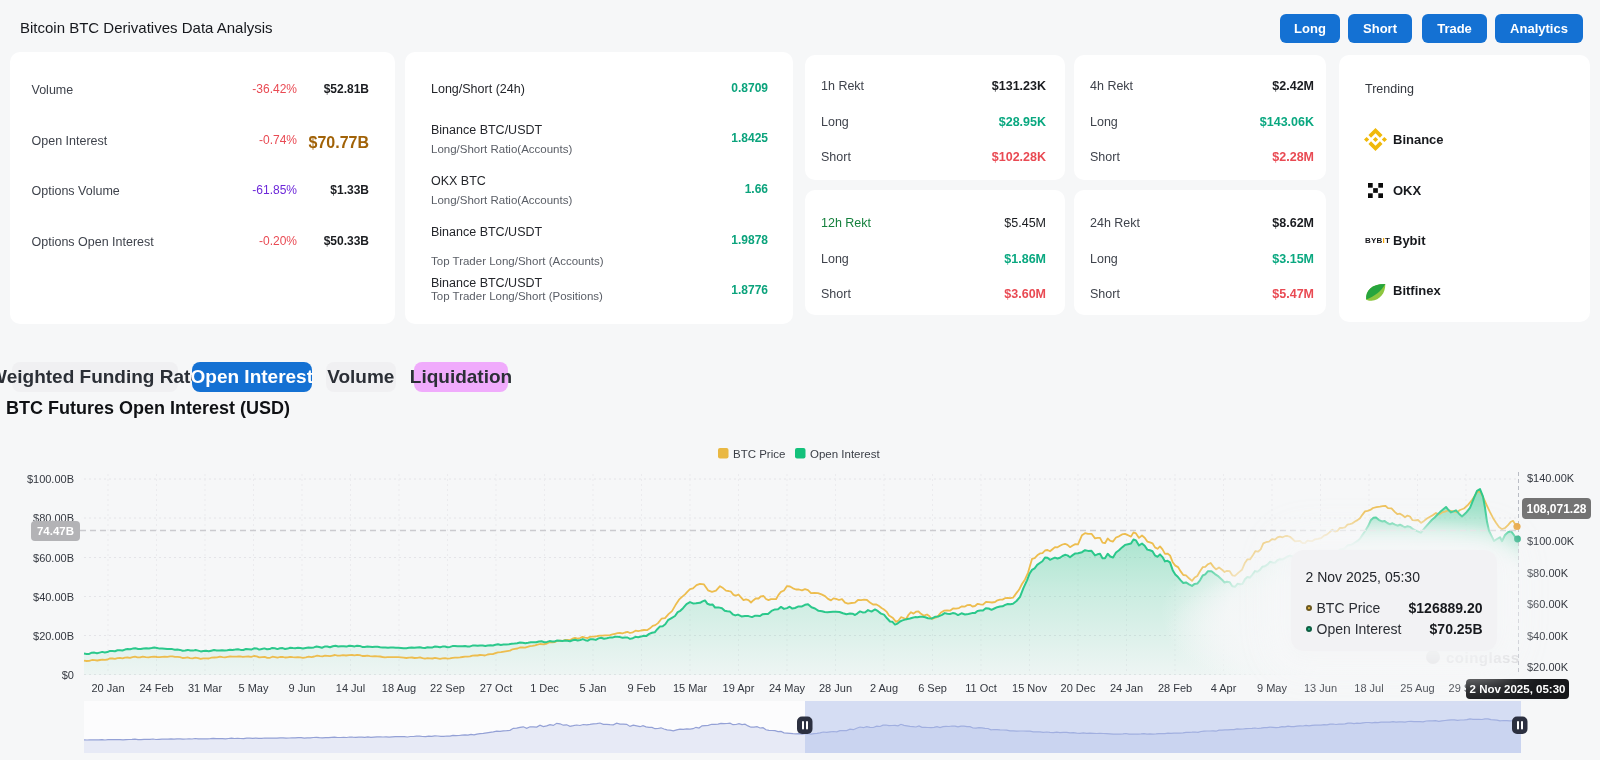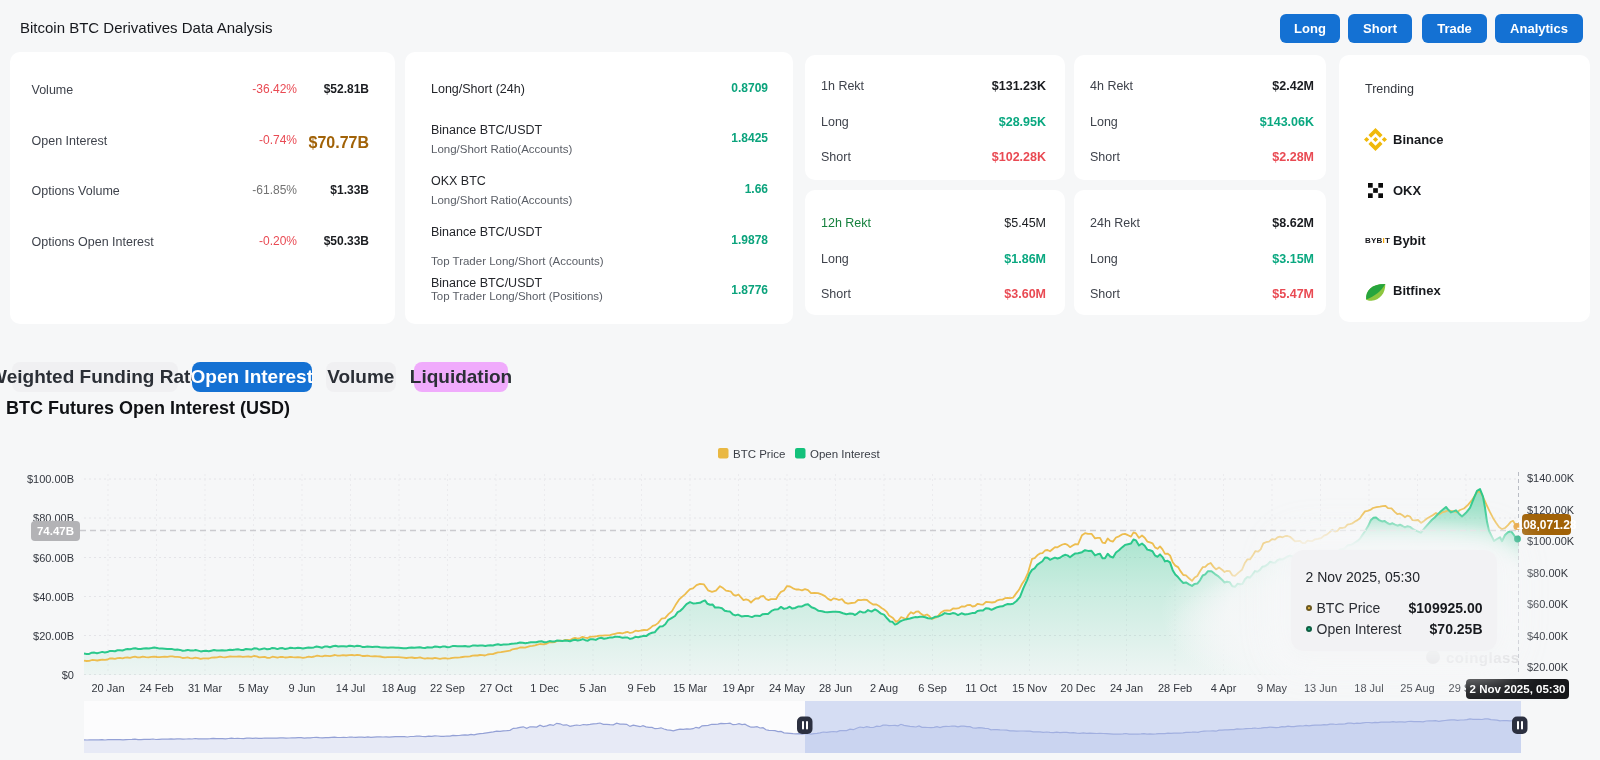--- a/index.html
+++ b/index.html
@@ -17,21 +17,21 @@
 <div class="btn" style="left:1495px;width:88px">Analytics</div>
 
 <div class="card" style="left:10px;top:52px;width:385px;height:272px">
 <div class="abs" style="left:21.5px;top:31px;font-size:12.5px;color:#3f434c">Volume</div>
 <div class="abs" style="right:98px;top:31px;font-size:12px;color:#e94a53">-36.42%</div>
 <div class="abs" style="right:26px;top:31px;font-size:12px;font-weight:600;color:#1a1c20">$52.81B</div>
 <div class="abs" style="left:21.5px;top:81.5px;font-size:12.5px;color:#3f434c">Open Interest</div>
 <div class="abs" style="right:98px;top:81.5px;font-size:12px;color:#e94a53">-0.74%</div>
 <div class="abs" style="right:26px;top:81.5px;font-size:16px;font-weight:600;color:#a16207">$70.77B</div>
 <div class="abs" style="left:21.5px;top:132px;font-size:12.5px;color:#3f434c">Options Volume</div>
-<div class="abs" style="right:98px;top:132px;font-size:12px;color:#737373">-61.85%</div>
+<div class="abs" style="right:98px;top:132px;font-size:12px;color:#6d28d9">-61.85%</div>
 <div class="abs" style="right:26px;top:132px;font-size:12px;font-weight:600;color:#1a1c20">$1.33B</div>
 <div class="abs" style="left:21.5px;top:182.5px;font-size:12.5px;color:#3f434c">Options Open Interest</div>
 <div class="abs" style="right:98px;top:182.5px;font-size:12px;color:#e94a53">-0.20%</div>
 <div class="abs" style="right:26px;top:182.5px;font-size:12px;font-weight:600;color:#1a1c20">$50.33B</div>
 </div>
 
 <div class="card" style="left:405px;top:52px;width:388px;height:272px">
 <div class="abs" style="left:26px;top:30px;font-size:12.5px;color:#24262b">Long/Short (24h)</div>
 <div class="abs" style="right:25px;top:30px;font-size:12px;font-weight:600;color:#0ba37c">0.8709</div>
 <div class="abs" style="left:26px;top:71px;font-size:12.5px;color:#24262b">Binance BTC/USDT<div style="font-size:11.5px;color:#5a5e66;margin-top:6px">Long/Short Ratio(Accounts)</div></div>
@@ -234,29 +234,29 @@
 <g fill="#ffffff">
 <rect x="802" y="721" width="2" height="8.5" rx="1"></rect>
 <rect x="806" y="721" width="2" height="8.5" rx="1"></rect>
 <rect x="1517" y="721" width="2" height="8.5" rx="1"></rect>
 <rect x="1521" y="721" width="2" height="8.5" rx="1"></rect>
 </g>
 </g>
 </svg>
 
 <div class="chip" style="left:31px;top:520.5px;width:49px;height:20px;background:#b3b3b6;font-size:11.5px">74.47B</div>
-<div class="chip" style="left:1522px;top:514px;width:49px;height:21px;background:#a16207;font-size:12px">108,071.28</div>
+<div class="chip" style="left:1522px;top:498px;width:69px;height:21px;background:#737373;font-size:12px">108,071.28</div>
 <div class="chip" style="left:1466px;top:679px;width:103px;height:20px;background:#17181b;font-size:11.5px">2 Nov 2025, 05:30</div>
 
 <div class="abs" style="left:1290.5px;top:550px;width:206px;height:101px;background:#f2f2f4;border-radius:13px;box-shadow:0 0 34px 22px rgba(246,247,248,0.92), 0 4px 14px rgba(120,120,130,0.10)">
 <div class="abs" style="left:15px;top:18.5px;font-size:14px;color:#23262c">2 Nov 2025, 05:30</div>
 <div class="abs" style="left:15px;top:49.5px;right:14px;display:flex;align-items:center">
       <span style="width:6px;height:6px;border-radius:50%;background:#f4c145;border:2px solid #6b5820;flex:none"></span>
       <span style="font-size:14px;color:#2b2e34;margin-left:5px">BTC Price</span>
       <span style="flex:1"></span>
-      <span style="font-size:14px;font-weight:bold;color:#17191d">$109925.00</span>
+      <span style="font-size:14px;font-weight:bold;color:#17191d">$126889.20</span>
     </div>
 <div class="abs" style="left:15px;top:71px;right:14px;display:flex;align-items:center">
       <span style="width:6px;height:6px;border-radius:50%;background:#1fc08a;border:2px solid #0e5e42;flex:none"></span>
       <span style="font-size:14px;color:#2b2e34;margin-left:5px">Open Interest</span>
       <span style="flex:1"></span>
       <span style="font-size:14px;font-weight:bold;color:#17191d">$70.25B</span>
     </div>
 </div>
 </body></html>

